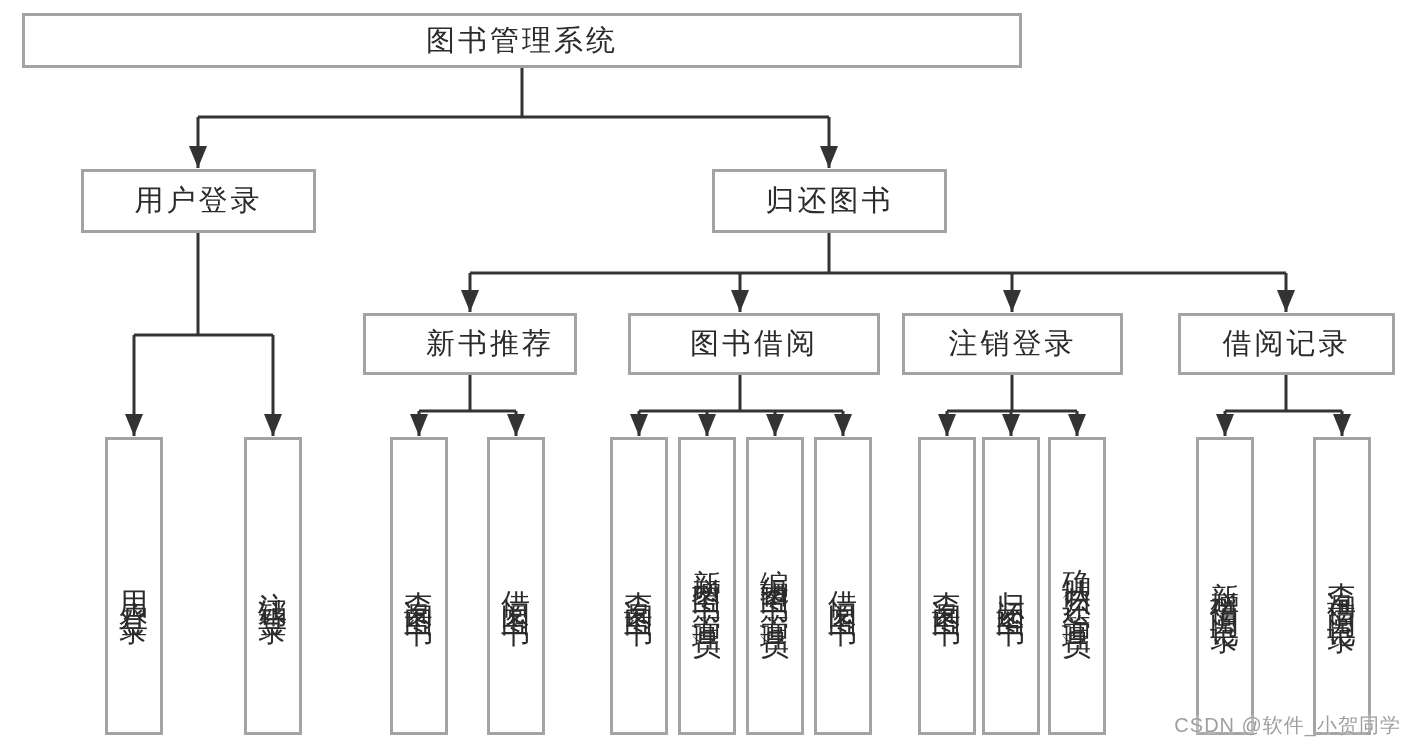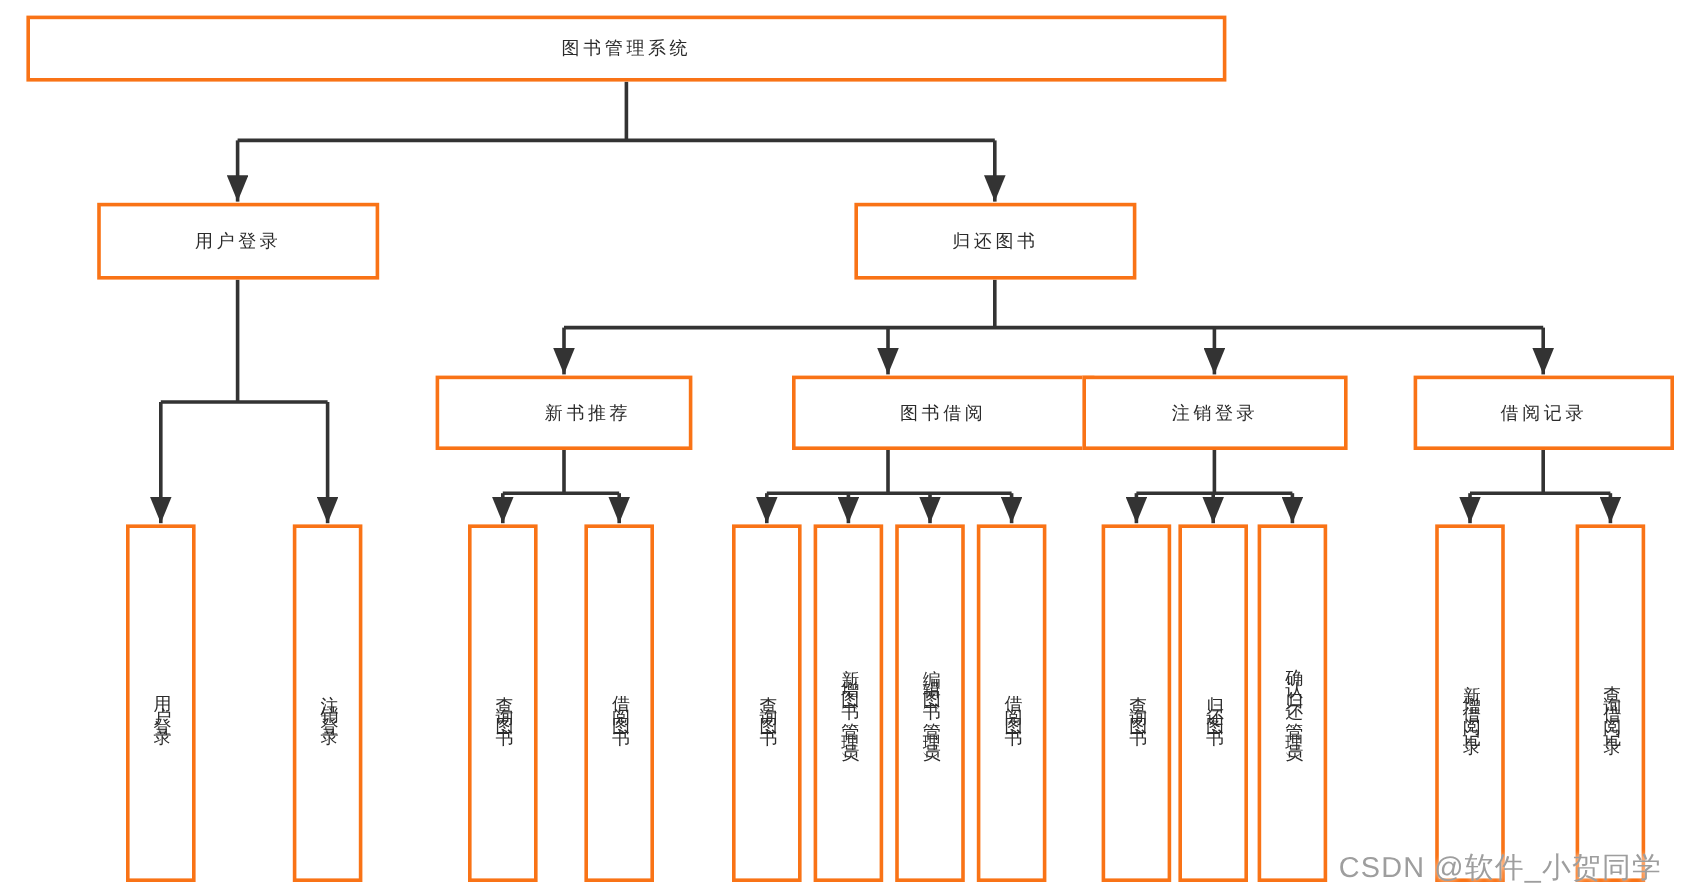--- a/index.html
+++ b/index.html
@@ -13,47 +13,47 @@
   }
   .connectors {
     position: absolute;
     left: 0; top: 0;
     width: 1405px; height: 747px;
     pointer-events: none;
   }
   .box {
     position: absolute;
     box-sizing: border-box;
-    border: 3px solid #f97316;
+    border: 3px solid #a3a3a3;
     background: #ffffff;
     display: flex;
     align-items: center;
     justify-content: center;
-    font-size: 15px;
+    font-size: 29px;
     letter-spacing: 3px;
     color: #2b2b2b;
     text-align: center;
   }
   .root  { left: 22px;  top: 13px;  width: 1000px; height: 55px; }
   .lvl1  { top: 169px; width: 235px; height: 64px; }
   .lvl2  { top: 313px; height: 62px; }
   .leaf {
     top: 437px;
     width: 58px;
     height: 298px;
     writing-mode: vertical-rl;
     text-orientation: mixed;
     letter-spacing: 9px;
     padding: 8px 0;
   }
   .watermark {
     position: absolute;
-    right: 20px;
+    right: 4px;
     bottom: 8px;
-    font-size: 24px;
+    font-size: 20px;
     letter-spacing: 1px;
     color: #9e9e9e;
     text-shadow: 0 0 4px #ffffff;
     white-space: nowrap;
   }
 </style>
 </head>
 <body>
 
 <div class="stage">
@@ -100,21 +100,21 @@
       <line x1="1342" y1="411" x2="1342" y2="436" marker-end="url(#ah)"></line>
     </g>
   </svg>
 
   <div class="box root">图书管理系统</div>
 
   <div class="box lvl1" style="left:81px;">用户登录</div>
   <div class="box lvl1" style="left:712px;">归还图书</div>
 
   <div class="box lvl2" style="left:363px;  width:214px;padding-left:40px;">新书推荐</div>
-  <div class="box lvl2" style="left:660px;  width:252px;">图书借阅</div>
+  <div class="box lvl2" style="left:628px;  width:252px;">图书借阅</div>
   <div class="box lvl2" style="left:902px;  width:221px;">注销登录</div>
   <div class="box lvl2" style="left:1178px; width:217px;">借阅记录</div>
 
   <div class="box leaf" style="left:105px;">用户登录</div>
   <div class="box leaf" style="left:244px;">注销登录</div>
 
   <div class="box leaf" style="left:390px;">查询图书</div>
   <div class="box leaf" style="left:487px;">借阅图书</div>
 
   <div class="box leaf" style="left:610px;">查询图书</div>

